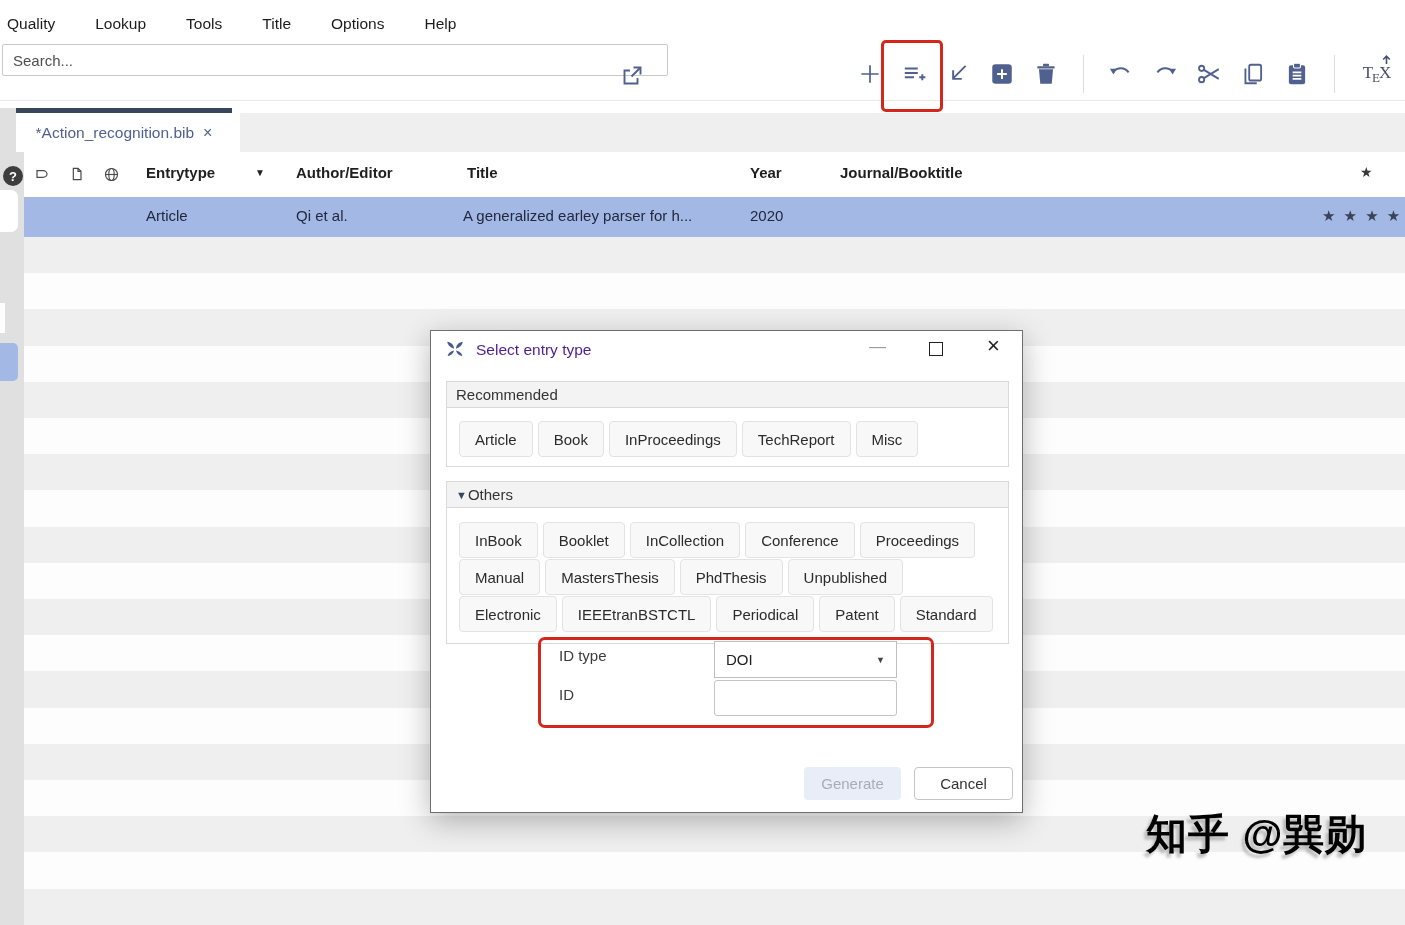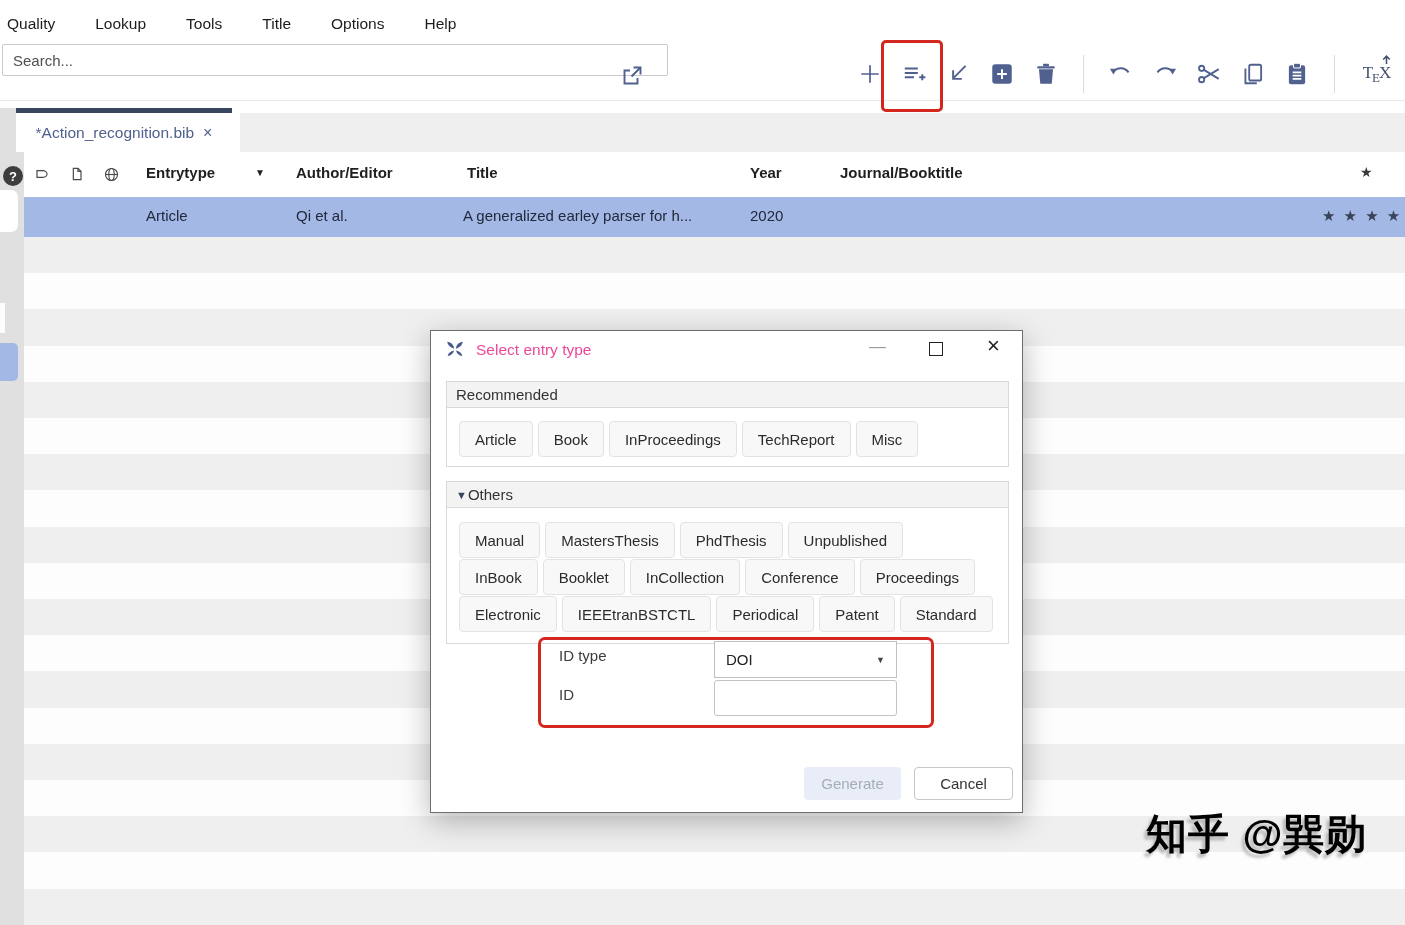--- a/index.html
+++ b/index.html
@@ -65,21 +65,21 @@
 
   #empty-rows { position:absolute; left:24px; right:0; top:237px; height:688px; }
   .erow { width:100%; height:36.21px; }
   .erow.gray { background:#efefef; }
   .erow.light { background:#fdfdfd; }
 
   
   .dialog { position:absolute; left:430px; top:330px; width:593px; height:483px; background:#fff;
             border:1px solid #6e6e6e; box-shadow:0 8px 28px rgba(0,0,0,.28); z-index:10; }
   .dlg-titlebar { position:absolute; left:0; top:0; right:0; height:38px; display:flex; align-items:center; padding-left:13px; }
-  .dlg-title { margin-left:10px; font-size:15.5px; color:#ec4899;text-align:center; }
+  .dlg-title { margin-left:10px; font-size:15.5px; color:#4c1d95;text-align:center; }
   .ctl-min { position:absolute; left:438px; top:6px; color:#9a9a9a; font-size:17px; cursor:pointer; }
   .ctl-max { position:absolute; left:498px; top:11px; width:14px; height:14px; border:1.5px solid #222; cursor:pointer; }
   .ctl-close { position:absolute; left:556px; top:2px; font-size:22px; color:#222; cursor:pointer; }
 
   .dlg-body { position:absolute; left:15px; top:50px; width:563px; }
   .group-header { height:27px; background:#f3f3f3; border:1px solid #d9d9d9; display:flex; align-items:center;
                   padding-left:9px; font-size:15px; color:#333; cursor:pointer; }
   .group-header .tri { color:#39475e; font-size:11px; margin-right:1px; }
   .group-content { border:1px solid #d9d9d9; border-top:none; padding:13px 12px 9px 12px;
                    display:flex; flex-wrap:wrap; gap:5px; background:#fff; }
@@ -312,32 +312,32 @@
 
       <div class="others-gap"></div>
 
       <div class="group-header">
         <span class="tri">▼</span>
         <span>Others</span>
       </div>
       <div class="others-content">
         <div class="type-row">
 
-        <button class="type-btn">Manual</button>
-            <button class="type-btn">MastersThesis</button>
-            <button class="type-btn">PhdThesis</button>
-            <button class="type-btn">Unpublished</button>
-          </div>
-        <div class="type-row">
-
         <button class="type-btn">InBook</button>
             <button class="type-btn">Booklet</button>
             <button class="type-btn">InCollection</button>
             <button class="type-btn">Conference</button>
             <button class="type-btn">Proceedings</button>
+          </div>
+        <div class="type-row">
+
+        <button class="type-btn">Manual</button>
+            <button class="type-btn">MastersThesis</button>
+            <button class="type-btn">PhdThesis</button>
+            <button class="type-btn">Unpublished</button>
           </div>
         <div class="type-row">
 
         <button class="type-btn">Electronic</button>
             <button class="type-btn">IEEEtranBSTCTL</button>
             <button class="type-btn">Periodical</button>
             <button class="type-btn">Patent</button>
             <button class="type-btn">Standard</button>
           </div>
       </div>

